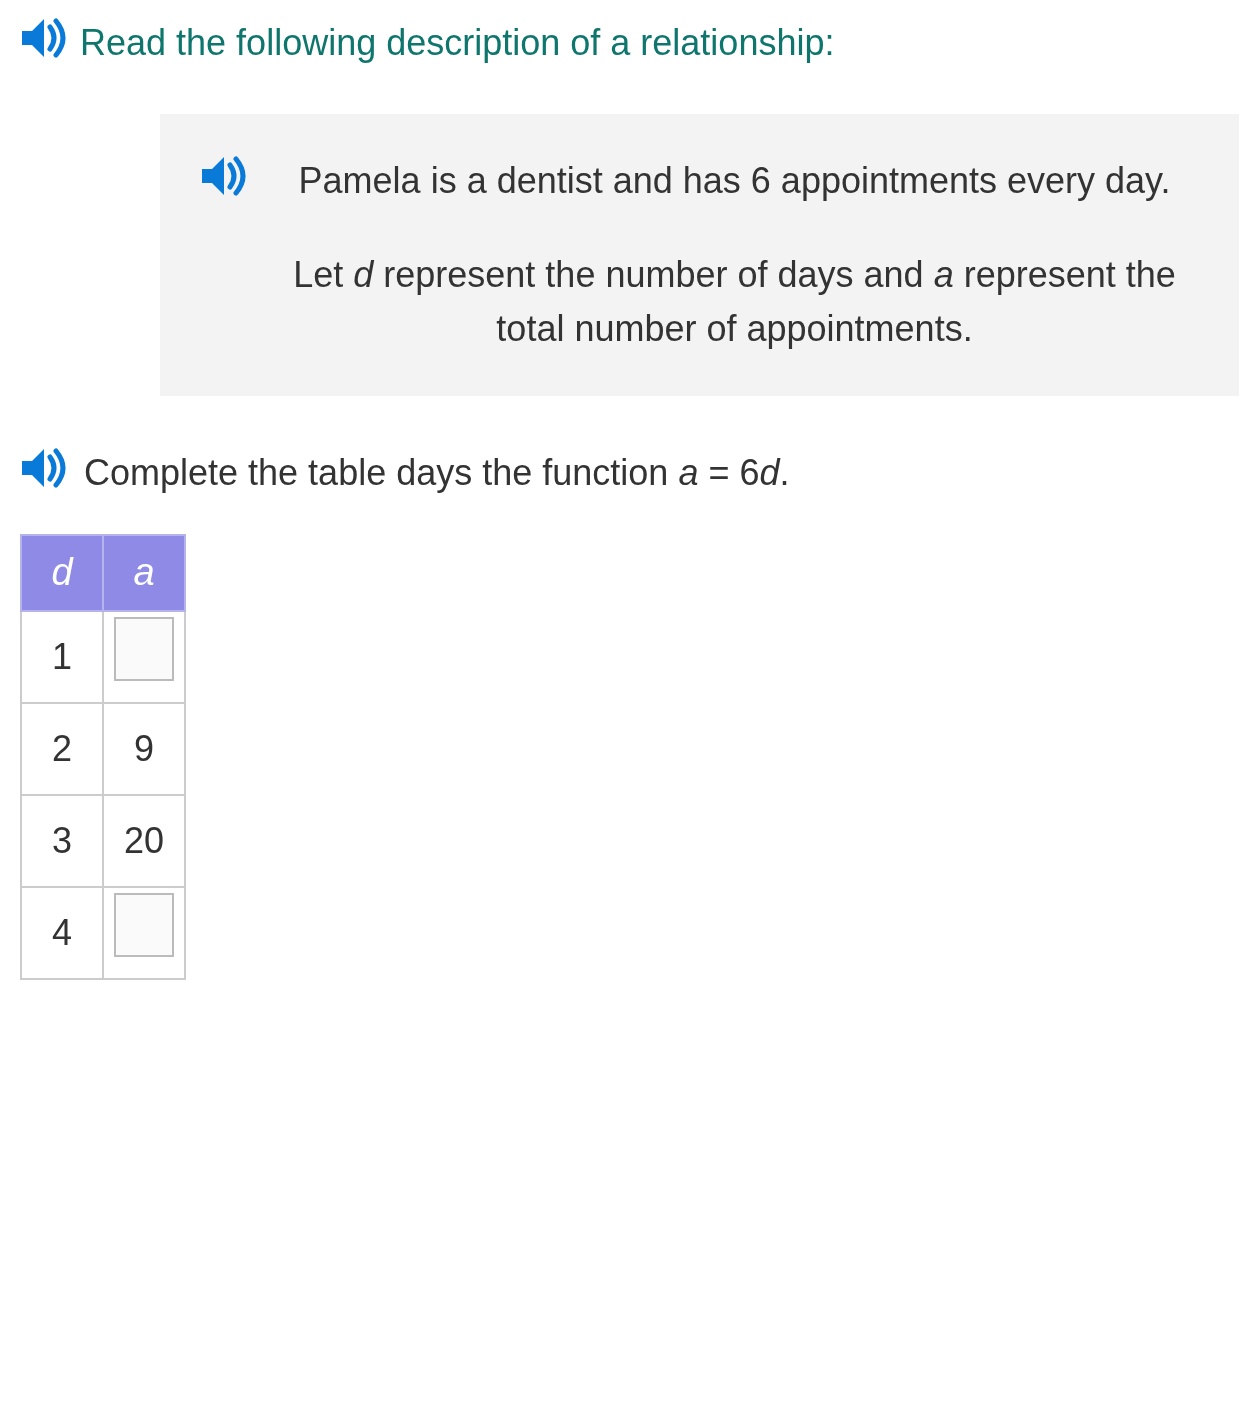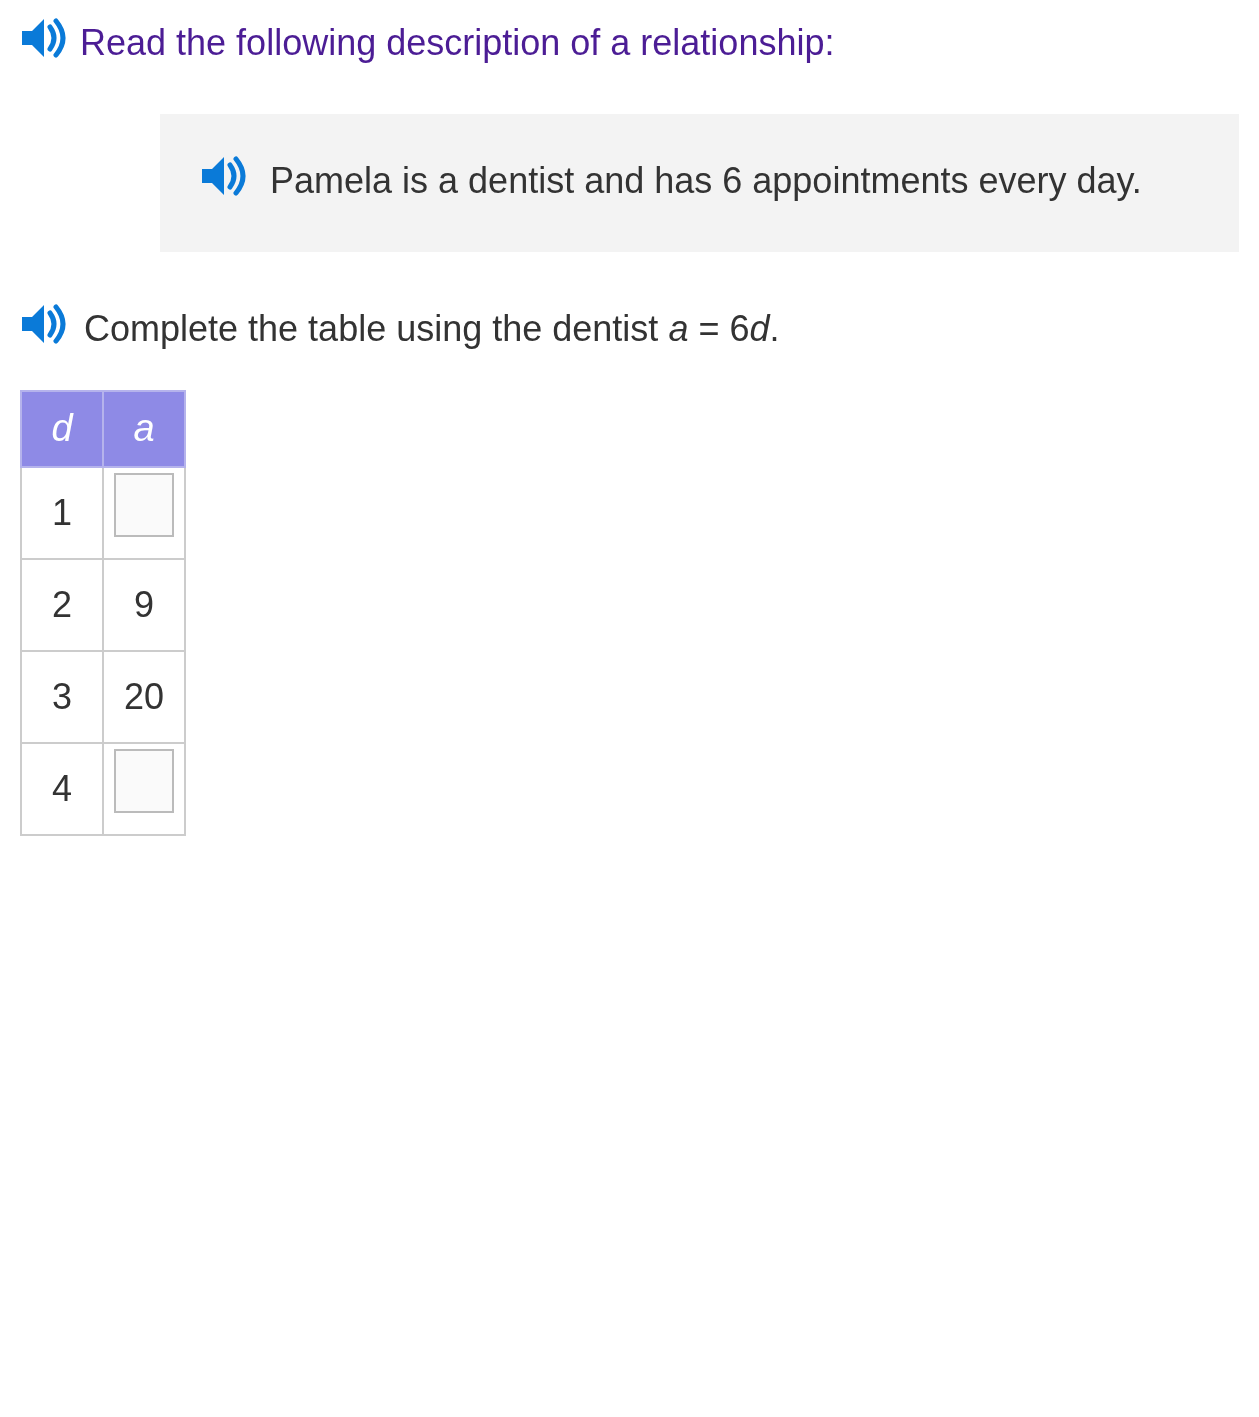--- a/index.html
+++ b/index.html
@@ -12,42 +12,42 @@
     box-sizing: border-box;
     line-height: 1.5;
   }
   .speaker-icon {
     display: inline-block;
     vertical-align: middle;
     margin-right: 14px;
     cursor: pointer;
   }
   .prompt-header {
-    color: #4c1d95;
+    color: #0f766e;
     margin-bottom: 40px;
   }
   .prompt-header .speaker-icon { margin-right: 10px; }
   .context-box {
     background: #f3f3f3;
     margin-left: 140px;
     padding: 40px 40px 40px 0;
     display: flex;
     align-items: flex-start;
     margin-bottom: 50px;
   }
   .context-left {
     width: 110px;
     flex: 0 0 auto;
     text-align: center;
     padding-left: 30px;
     padding-right: 10px;
     box-sizing: border-box;
   }
   .context-left .speaker-icon { margin-right: 0; }
-  .context-text { flex: 1; }
+  .context-text { flex: 1; text-align: center; }
   .context-text p { margin: 0 0 40px 0; }
   .context-text p:last-child { margin-bottom: 0; }
   .instruction {
     margin-bottom: 30px;
   }
   .ital { font-style: italic; }
   table.func-table {
     border-collapse: collapse;
   }
   table.func-table th {
@@ -97,31 +97,34 @@
     <span class="speaker-icon">
       <svg width="50" height="42" viewBox="0 0 50 42">
         <polygon points="2,14 12,14 24,2 24,40 12,28 2,28" fill="#0a7ad8"></polygon>
         <path d="M30 10 Q38 21 30 32" stroke="#0a7ad8" stroke-width="5" fill="none" stroke-linecap="round"></path>
         <path d="M36 4 Q50 21 36 38" stroke="#0a7ad8" stroke-width="5" fill="none" stroke-linecap="round"></path>
       </svg>
     </span>
   </div>
   <div class="context-text">
     <p>Pamela is a dentist and has 6 appointments every day.</p>
+    <p>
+      <span>Let </span><span class="ital">d</span><span> represent the number of days and </span><span class="ital">a</span><span> represent the total number of appointments.</span>
+    </p>
   </div>
 </div>
 
 <div class="instruction">
   <span class="speaker-icon">
     <svg width="50" height="42" viewBox="0 0 50 42">
       <polygon points="2,14 12,14 24,2 24,40 12,28 2,28" fill="#0a7ad8"></polygon>
       <path d="M30 10 Q38 21 30 32" stroke="#0a7ad8" stroke-width="5" fill="none" stroke-linecap="round"></path>
       <path d="M36 4 Q50 21 36 38" stroke="#0a7ad8" stroke-width="5" fill="none" stroke-linecap="round"></path>
     </svg>
-  </span><span>Complete the table using the dentist </span><span class="ital">a</span><span> = 6</span><span class="ital">d</span><span>.</span>
+  </span><span>Complete the table days the function </span><span class="ital">a</span><span> = 6</span><span class="ital">d</span><span>.</span>
 </div>
 
 <table class="func-table">
   <thead>
     <tr>
       <th>d</th>
       <th>a</th>
     </tr>
   </thead>
   <tbody>

